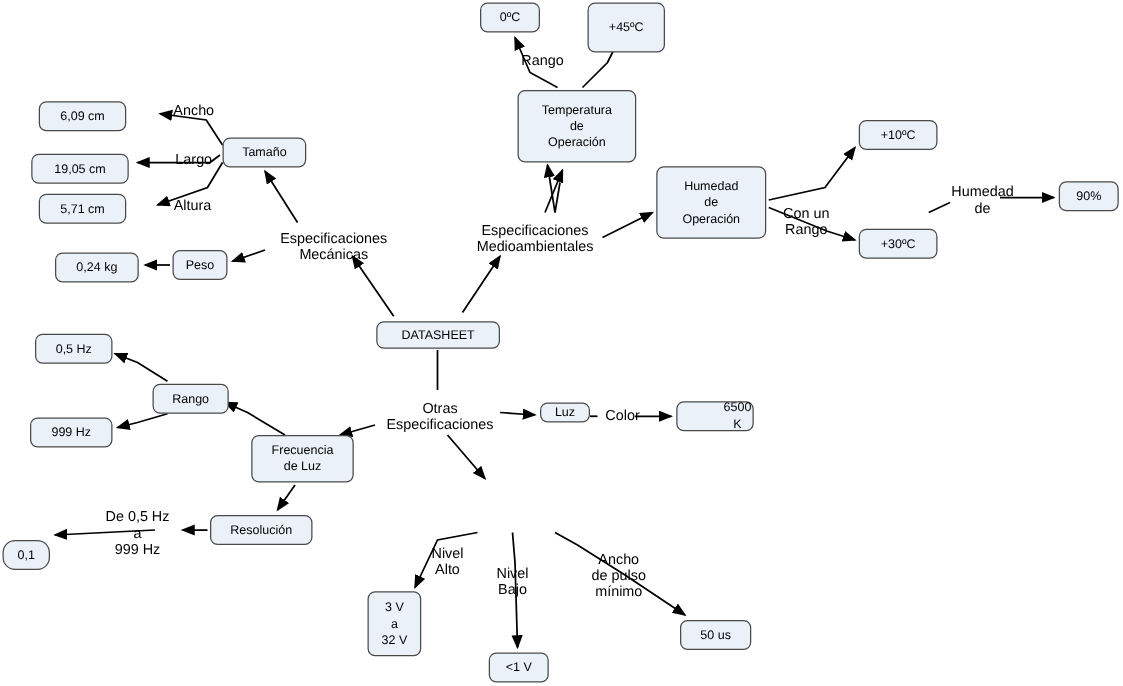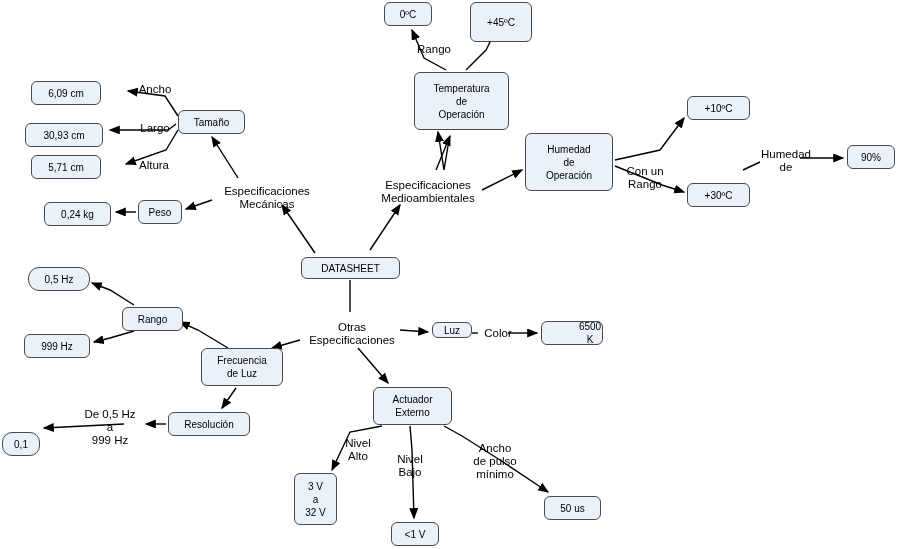--- a/index.html
+++ b/index.html
@@ -106,36 +106,34 @@
   <div class="node" style="left:414px;top:72px;width:95px;height:58px;">Temperatura
 de
 Operación</div>
   <div class="node" style="left:525px;top:133px;width:88px;height:58px;">Humedad
 de
 Operación</div>
   <div class="node" style="left:687px;top:96px;width:63px;height:24px;">+10ºC</div>
   <div class="node" style="left:687px;top:183px;width:63px;height:24px;">+30ºC</div>
   <div class="node" style="left:847px;top:145px;width:48px;height:24px;">90%</div>
   <div class="node" style="left:31px;top:81px;width:70px;height:24px;">6,09 cm</div>
-  <div class="node" style="left:25px;top:123px;width:78px;height:24px;">30,93 cm</div>
+  <div class="node" style="left:25px;top:123px;width:78px;height:24px;">19,05 cm</div>
   <div class="node" style="left:31px;top:155px;width:70px;height:24px;">5,71 cm</div>
   <div class="node" style="left:178px;top:110px;width:67px;height:24px;">Tamaño</div>
   <div class="node" style="left:138px;top:200px;width:44px;height:24px;">Peso</div>
   <div class="node" style="left:44px;top:202px;width:67px;height:24px;">0,24 kg</div>
-  <div class="node" style="left:28px;top:267px;width:62px;height:24px;border-radius:11px;">0,5 Hz</div>
+  <div class="node" style="left:28px;top:267px;width:62px;height:24px;">0,5 Hz</div>
   <div class="node" style="left:24px;top:334px;width:66px;height:24px;">999 Hz</div>
   <div class="node" style="left:122px;top:307px;width:61px;height:24px;">Rango</div>
   <div class="node" style="left:201px;top:348px;width:82px;height:38px;">Frecuencia
 de Luz</div>
   <div class="node" style="left:168px;top:412px;width:82px;height:24px;">Resolución</div>
   <div class="node" style="left:2px;top:432px;width:38px;height:24px;border-radius:10px;">0,1</div>
   <div class="node" style="left:432px;top:322px;width:40px;height:16px;">Luz</div>
   <div class="node" style="left:541px;top:321px;width:62px;height:24px;padding-left:40px;">6500 K</div>
-  <div class="node" style="left:373px;top:387px;width:79px;height:38px;">Actuador
-Externo</div>
   <div class="node" style="left:294px;top:473px;width:43px;height:52px;">3 V
 a
 32 V</div>
   <div class="node" style="left:391px;top:522px;width:48px;height:24px;">&lt;1 V</div>
   <div class="node" style="left:544px;top:496px;width:57px;height:24px;">50 us</div>
 
   <div class="label" style="left:410px;top:43px;width:48px;">Rango</div>
   <div class="label" style="left:212px;top:185px;width:110px;">Especificaciones
 Mecánicas</div>
   <div class="label" style="left:369px;top:179px;width:118px;">Especificaciones

